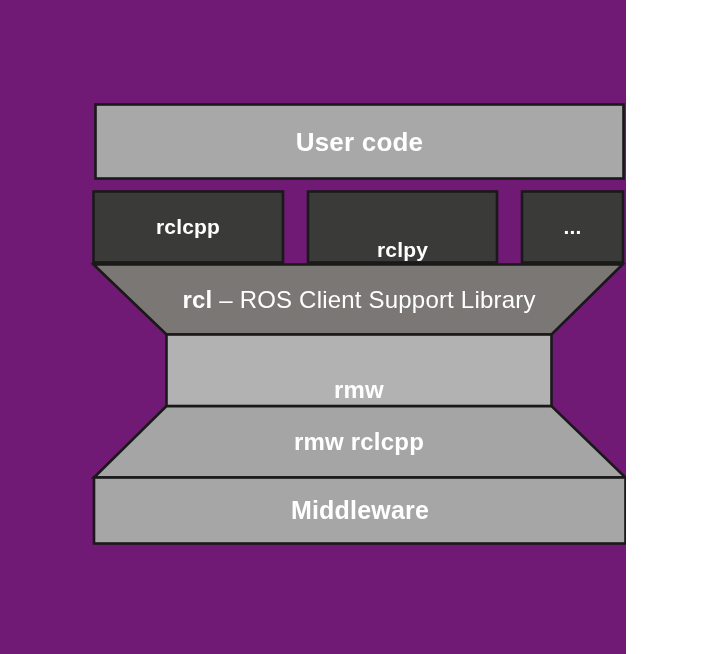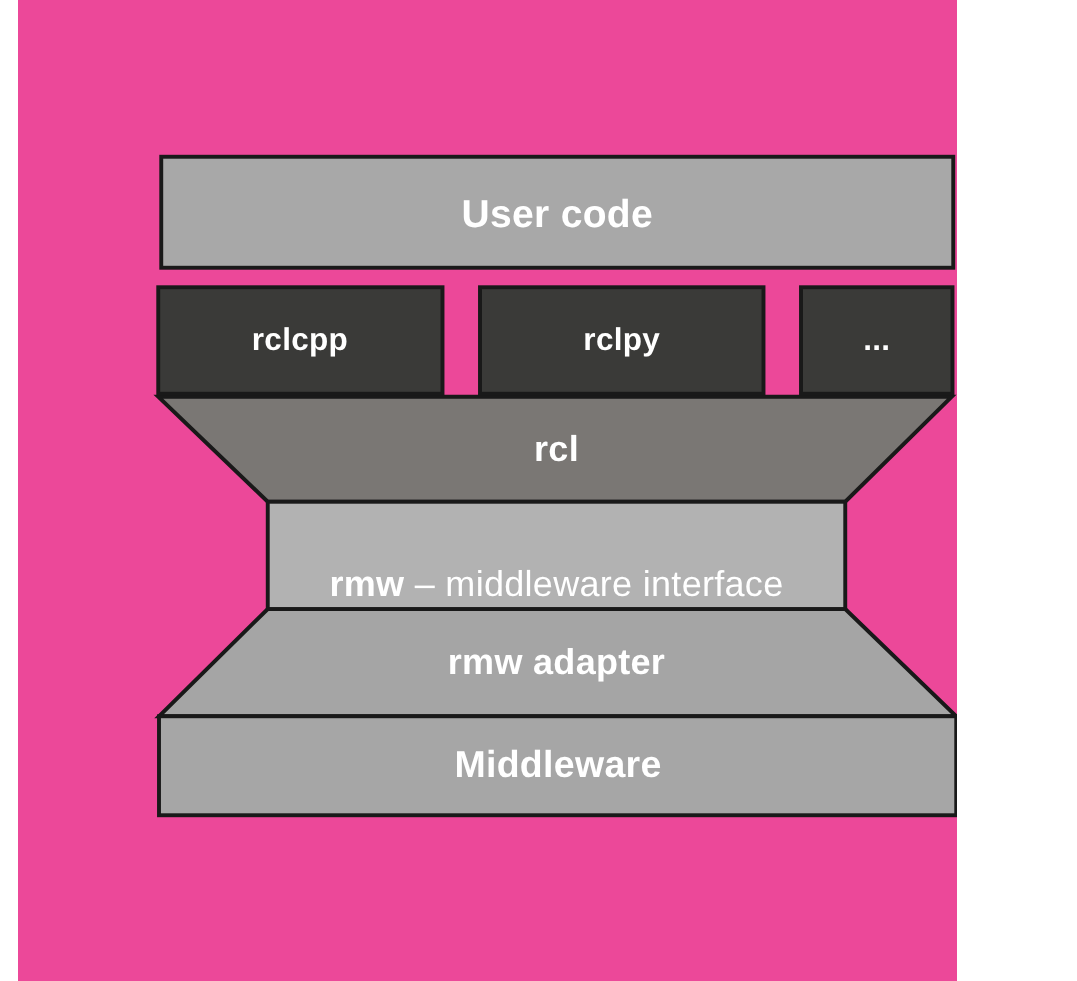--- a/index.html
+++ b/index.html
@@ -5,23 +5,22 @@
   html, body {
     margin: 0;
     padding: 0;
     background: #ffffff;
     font-family: "Liberation Sans", sans-serif;
   }
   .canvas {
     position: relative;
     width: 626px;
     height: 654px;
-    background: #ec4899;
+    background: #701a75;
     overflow: hidden;
-    margin-left: 12px;
   }
   .shapes {
     position: absolute;
     left: 0;
     top: 0;
     width: 718px;
     height: 654px;
   }
   .shapes rect, .shapes polygon {
     stroke: #191919;
@@ -35,21 +34,21 @@
     justify-content: center;
     color: #ffffff;
     white-space: pre;
     pointer-events: none;
     letter-spacing: 0.2px;
   }
   .bold { font-weight: 700; }
   .lbl-usercode   { left: 95px;  top: 105px; width: 529px; height: 74px; font-size: 26px; font-weight: 700; }
   .lbl-darkbox    { top: 191px; height: 71px; font-size: 21px; font-weight: 700; }
   .lbl-rclcpp    { left: 93px;  width: 190px; }
-  .lbl-rclpy     { left: 308px; width: 189px; }
+  .lbl-rclpy     { left: 308px; width: 189px; align-items: flex-end; }
   .lbl-dots      { left: 522px; width: 101px; }
   .lbl-rcl        { left: 166px; top: 265px; width: 386px; height: 70px; font-size: 24px; }
   .lbl-rmw        { left: 166px; top: 354px; width: 386px; height: 71px; font-size: 24px; }
   .lbl-adapter    { left: 166px; top: 406px; width: 386px; height: 71px; font-size: 24px; font-weight: 700; }
   .lbl-middleware { left: 94px;  top: 477px; width: 532px; height: 66px; font-size: 25px; font-weight: 700; }
 </style>
 </head>
 <body>
 
 <div class="canvas">
@@ -75,28 +74,28 @@
 
   <div class="label lbl-darkbox lbl-rclpy">
     <span>rclpy</span>
   </div>
 
   <div class="label lbl-darkbox lbl-dots">
     <span>...</span>
   </div>
 
   <div class="label lbl-rcl">
-    <span class="bold">rcl</span>
+    <span class="bold">rcl</span><span> – ROS Client Support Library</span>
   </div>
 
   <div class="label lbl-rmw">
-    <span class="bold">rmw</span><span> – middleware interface</span>
+    <span class="bold">rmw</span>
   </div>
 
   <div class="label lbl-adapter">
-    <span>rmw adapter</span>
+    <span>rmw rclcpp</span>
   </div>
 
   <div class="label lbl-middleware">
     <span>Middleware</span>
   </div>
 
 </div>
 
 </body></html>

